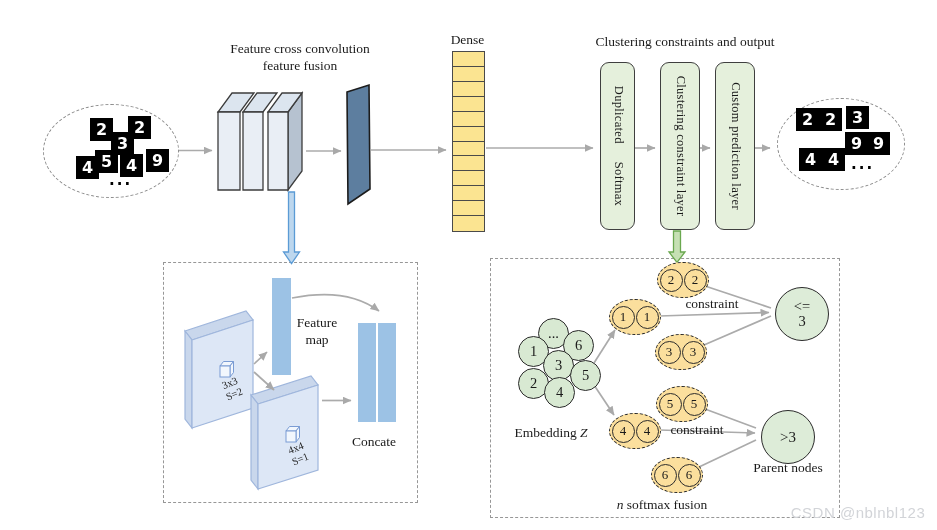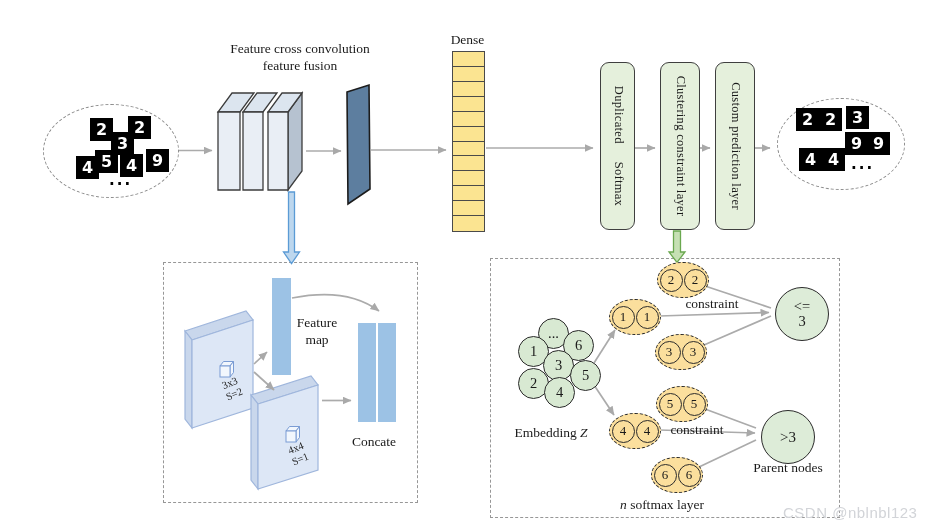--- a/index.html
+++ b/index.html
@@ -44,21 +44,21 @@
              display:flex; align-items:center; justify-content:center; gap:1px; }
   .sm-c { width:21px; height:21px; border:1.3px solid #2b2b2b; border-radius:50%;
           background:var(--c-node-yellow,#fbdf9d); display:flex; align-items:center; justify-content:center;
           font-size:13px; }
   .parent-c { position:absolute; width:52px; height:52px; border:1.5px solid #2b2b2b; border-radius:50%;
               background:var(--c-parent-green,#ddecd8); z-index:2;
               display:flex; flex-direction:column; align-items:center; justify-content:center;
               font-size:14.5px; line-height:15px; }
   .kernel-lbl { position:absolute; z-index:2; transform:rotate(-22deg); text-align:center;
                 font-size:10.5px; line-height:11.5px; color:#222; }
-  .watermark { position:absolute; left:783px; top:504px; width:150px; text-align:left; z-index:3;
+  .watermark { position:absolute; left:783px; top:504px; width:150px; text-align:center; z-index:3;
                font-family:"Liberation Sans", sans-serif; font-size:15px; color:#d2d4d8; letter-spacing:0.5px; }
   .it { font-style:italic; }
 
   .svg-flow { stroke:var(--c-arrow,#ababab); stroke-width:1.7px; fill:none; }
   .svg-slab-front { fill:#e9eef5; stroke:#3c3c3c; stroke-width:1.3px; }
   .svg-slab-top { fill:#dce5ef; stroke:#3c3c3c; stroke-width:1.3px; }
   .svg-slab-side { fill:var(--c-slab-side,#b6c2d0); stroke:#3c3c3c; stroke-width:1.3px; }
   .svg-flat { fill:var(--c-flat-layer,#5d7e9f); stroke:#1c1c1c; stroke-width:1.6px; }
   .svg-det-front { fill:var(--c-detail-slab,#dde7f6); stroke:#9fb6dc; stroke-width:1.2px; }
   .svg-det-band { fill:#c9d7ec; stroke:#9fb6dc; stroke-width:1.2px; }
@@ -150,20 +150,21 @@
       <line class="svg-flow" x1="659.5" y1="430" x2="755" y2="433" marker-end="url(#ah)"></line>
       <line class="svg-flow" x1="699" y1="467" x2="756" y2="440"></line>
     </g>
   </svg>
 
   <div class="lbl f13" style="left:214px;top:40px;width:172px;">
     <div>Feature cross convolution</div>
     <div>feature fusion</div>
   </div>
   <div class="lbl f13" style="left:440px;top:31px;width:55px;">Dense</div>
+  <div class="lbl f13" style="left:560px;top:33px;width:250px;">Clustering constraints and output</div>
 
   <div class="ellipse" style="left:43px;top:104px;width:134px;height:92px;"></div>
   <div class="tile" style="left:90px;top:118px;">
       <span>2</span>
     </div>
   <div class="tile" style="left:128px;top:116px;">
       <span>2</span>
     </div>
   <div class="tile" style="left:111px;top:132px;">
       <span>3</span>
@@ -292,18 +293,18 @@
   <div class="lbl f13" style="left:664px;top:421px;width:66px;">constraint</div>
 
   <div class="parent-c" style="left:775px;top:287px;">
     <div>&lt;=</div>
     <div>3</div>
   </div>
   <div class="parent-c" style="left:761px;top:410px;font-size:15px;">&gt;3</div>
   <div class="lbl f13" style="left:741px;top:459px;width:94px;">Parent nodes</div>
 
   <div class="lbl f13" style="left:601px;top:496px;width:122px;">
-    <span class="it">n</span><span> softmax layer</span>
+    <span class="it">n</span><span> softmax fusion</span>
   </div>
 
   <div class="watermark">CSDN @nblnbl123</div>
 
 </div>
 
 </body></html>

